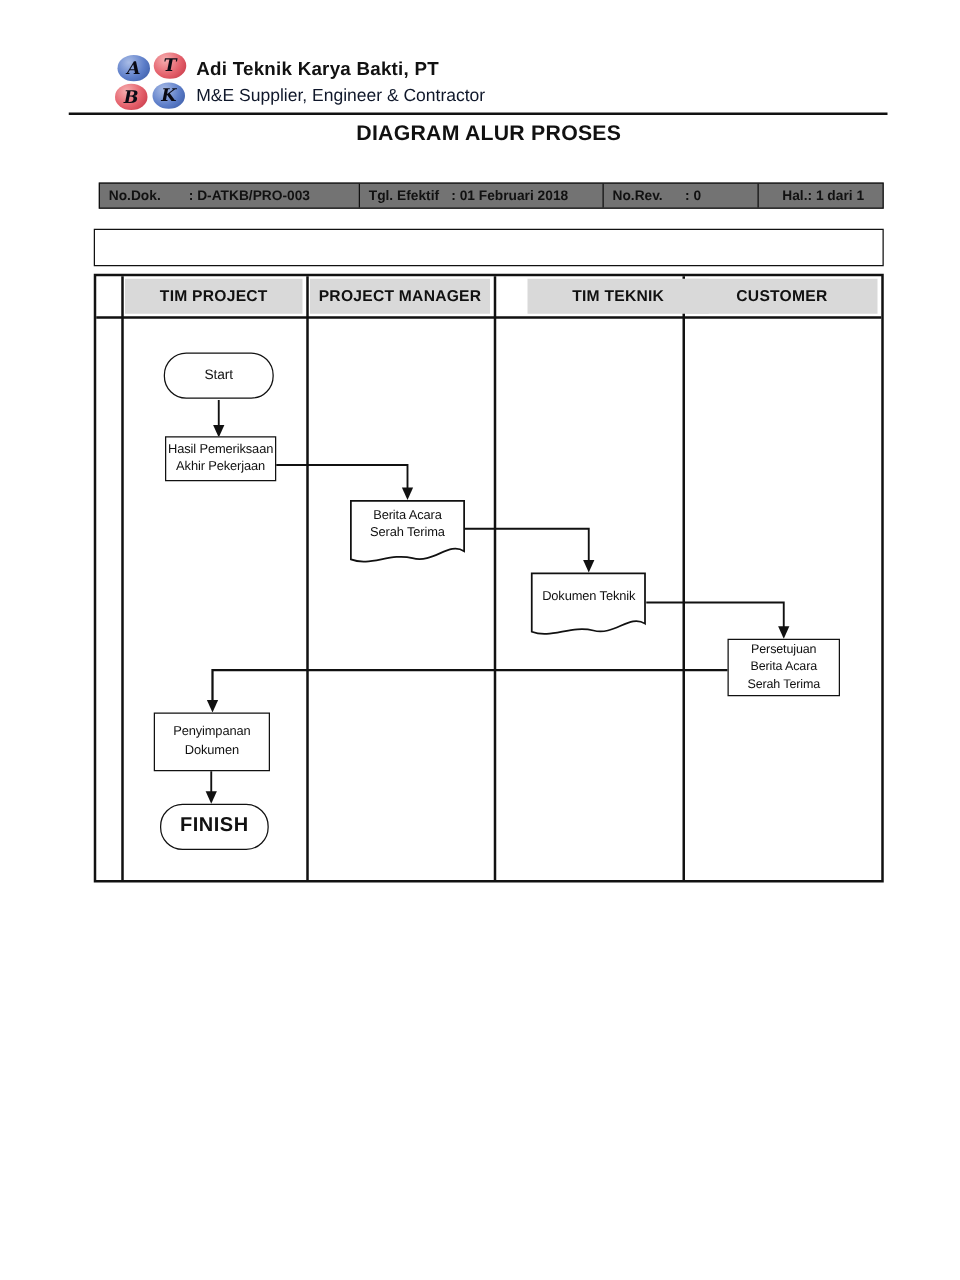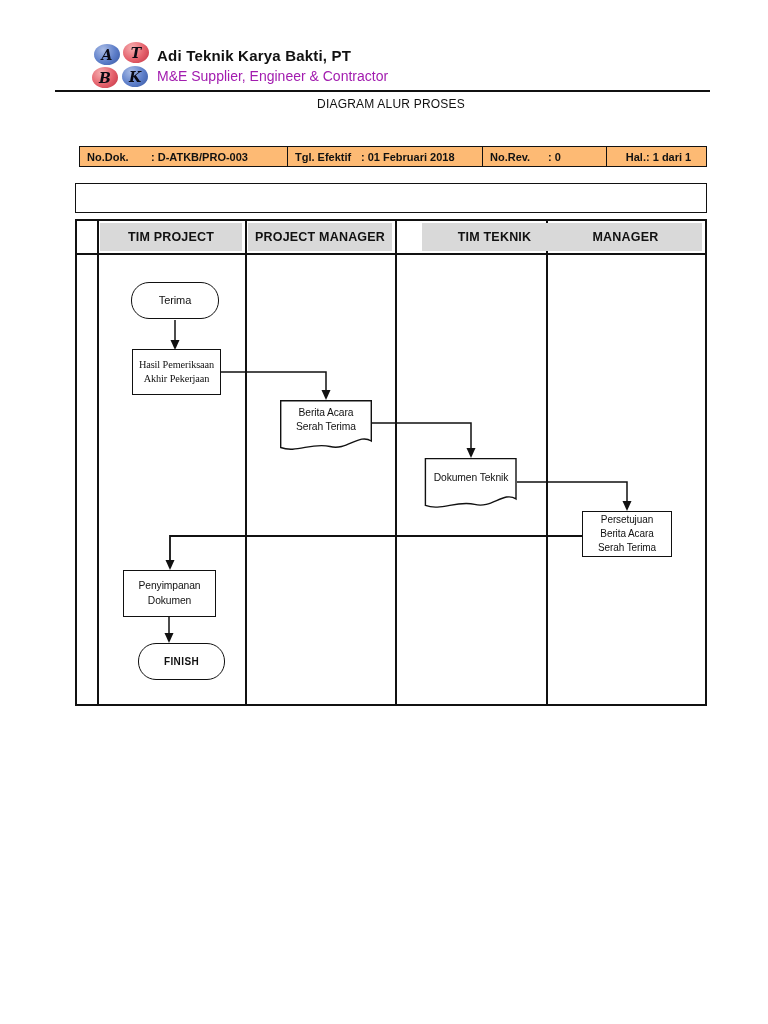--- a/index.html
+++ b/index.html
@@ -16,30 +16,30 @@
     font-family:"DejaVu Serif",serif;font-style:italic;font-weight:bold;
     font-size:14px;color:#0a0a14;
   }
   .oval.blue{background:radial-gradient(circle at 35% 28%, #a9bce6 0%, #5d7ec9 55%, #34549f 100%);}
   .oval.red{background:radial-gradient(circle at 35% 28%, #f6aeb0 0%, #e4606b 55%, #c03040 100%);}
   .oval.p-a{left:2px;top:4px;}
   .oval.p-t{left:31px;top:2px;}
   .oval.p-b{left:0px;top:27px;}
   .oval.p-k{left:30px;top:26px;}
   .company-name{position:absolute;left:157px;top:47px;font-size:15px;font-weight:bold;letter-spacing:.2px;}
-  .company-tagline{position:absolute;left:157px;top:68px;font-size:14px;color:#a21caf;}
+  .company-tagline{position:absolute;left:157px;top:68px;font-size:14px;color:#0f172a;}
   .head-rule{position:absolute;left:55px;top:90px;width:655px;height:2px;background:#111;}
   
-  .doc-title{position:absolute;left:75px;width:632px;text-align:center;font-weight:normal;font-size:12px;letter-spacing:.2px;}
+  .doc-title{position:absolute;left:75px;width:632px;text-align:center;font-weight:bold;font-size:17px;letter-spacing:.2px;}
   .doc-title.l1{top:97px;}
   .doc-title.l2{top:122px;}
   
   .doc-info{
     position:absolute;left:79px;top:146px;width:628px;height:21px;
-    display:flex;border:1.5px solid #111;box-sizing:border-box;background:#fdba74;
+    display:flex;border:1.5px solid #111;box-sizing:border-box;background:#737373;
   }
   .doc-info .cell{
     display:flex;align-items:center;font-size:11px;font-weight:bold;
     padding-left:7px;box-sizing:border-box;border-right:1.5px solid #111;white-space:nowrap;
   }
   .doc-info .cell:last-child{border-right:none;}
   .doc-info .c1{width:208px;}
   .doc-info .c2{width:195px;}
   .doc-info .c3{width:124px;}
   .doc-info .c4{flex:1;text-align:right;}
@@ -75,26 +75,26 @@
   
   .node{
     position:absolute;box-sizing:border-box;background:#fff;
     display:flex;align-items:center;justify-content:center;text-align:center;
     font-size:10.3px;line-height:1.38;white-space:pre-line;letter-spacing:-0.1px;
   }
   .node.proc{border:1.4px solid #111;}
   .node.term{border:1.4px solid #111;border-radius:18px;}
   .node.doc{background:transparent;border:none;align-items:flex-start;padding-top:6px;}
   #node-start{left:131px;top:282px;width:88px;height:37px;font-size:11px;}
-  #node-hasil{left:132px;top:349px;width:89px;height:46px;font-family:Liberation Serif, serif;}
+  #node-hasil{left:132px;top:349px;width:89px;height:36px;}
   #node-berita{left:280px;top:400px;width:92px;height:46px;}
   #node-dokumen{left:425px;top:458px;width:92px;height:46px;padding-top:13px;text-align:center;}
   #node-persetujuan{left:582px;top:511px;width:90px;height:46px;font-size:10px;}
   #node-penyimpanan{left:123px;top:570px;width:93px;height:47px;}
-  #node-finish{left:138px;top:643px;width:87px;height:37px;font-weight:bold;font-size:10px;letter-spacing:.4px;}
+  #node-finish{left:128px;top:643px;width:87px;height:37px;font-weight:bold;font-size:16px;letter-spacing:.4px;}
   
   .overlay{position:absolute;left:0;top:0;width:768px;height:1024px;pointer-events:none;}
 </style>
 </head>
 <body>
 
 <div class="page">
 
   <div class="logo">
     <div class="oval blue p-a">
@@ -138,21 +138,21 @@
   <div class="top-box"></div>
 
   <div class="swim-table">
     <div class="vline v-strip"></div>
     <div class="vline v1"></div>
     <div class="vline v2"></div>
     <div class="vline v3"></div>
     <div class="lane-header lh1">TIM PROJECT</div>
     <div class="lane-header lh2">PROJECT MANAGER</div>
     <div class="lane-header lh3">TIM TEKNIK</div>
-    <div class="lane-header lh4">MANAGER</div>
+    <div class="lane-header lh4">CUSTOMER</div>
     <div class="header-bottom"></div>
   </div>
 
   <svg class="overlay" viewBox="0 0 768 1024" xmlns="http://www.w3.org/2000/svg">
     <g stroke="#111" stroke-width="1.5" fill="none">
       <path d="M175,320 V341"></path>
       <path d="M220,372 H326 V391"></path>
       <path d="M372,423 H471 V449"></path>
       <path d="M517,482 H627 V502"></path>
       <path d="M583,536 H170 V561" stroke-width="1.8"></path>
@@ -165,21 +165,21 @@
       <polygon points="622.5,501 631.5,501 627,511"></polygon>
       <polygon points="165.5,560 174.5,560 170,570"></polygon>
       <polygon points="164.5,633 173.5,633 169,643"></polygon>
     </g>
     <g fill="#ffffff" stroke="#111" stroke-width="1.4">
       <path d="M280.7,400.7 h90.6 v40.3 c-12.3,-8 -24.3,10 -41.3,5.5 c-18,-4.5 -34,7 -49.3,1 z"></path>
       <path d="M425.4,458.6 h90.6 v40.3 c-12.3,-8 -24.3,10 -41.3,5.5 c-18,-4.5 -34,7 -49.3,1 z"></path>
     </g>
   </svg>
 
-  <div class="node term" id="node-start">Terima</div>
+  <div class="node term" id="node-start">Start</div>
   <div class="node proc" id="node-hasil">Hasil Pemeriksaan
 Akhir Pekerjaan</div>
   <div class="node doc" id="node-berita">Berita Acara
 Serah Terima</div>
   <div class="node doc" id="node-dokumen">Dokumen Teknik</div>
   <div class="node proc" id="node-persetujuan">Persetujuan
 Berita Acara
 Serah Terima</div>
   <div class="node proc" id="node-penyimpanan">Penyimpanan
 Dokumen</div>

